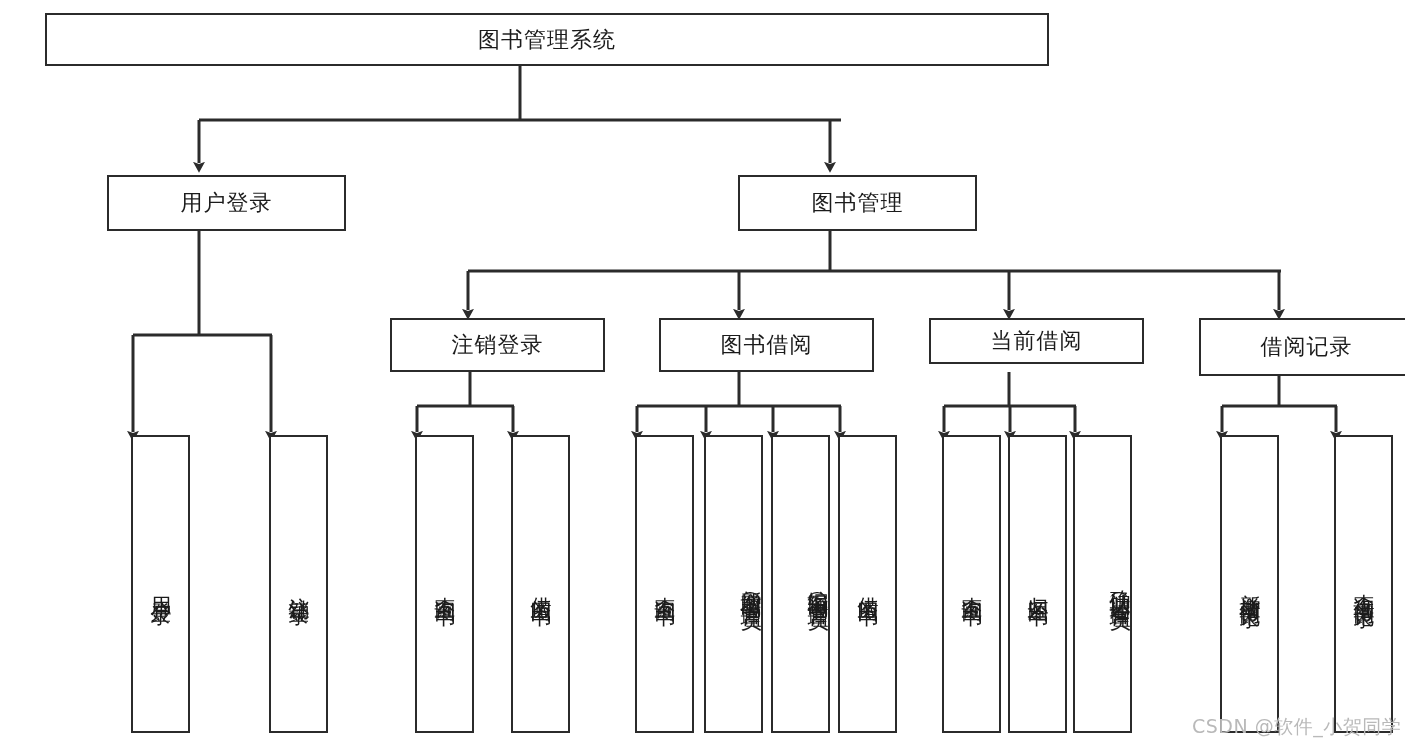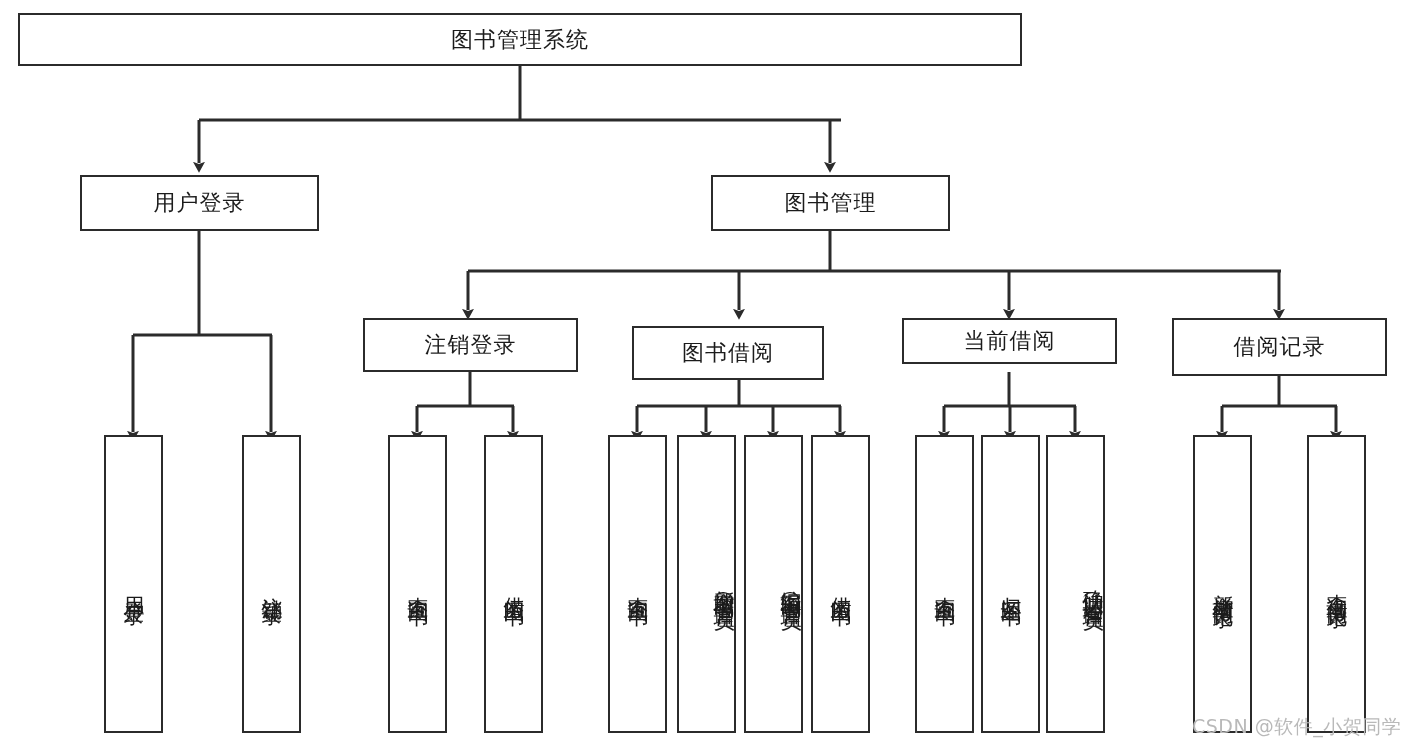--- a/index.html
+++ b/index.html
@@ -19,20 +19,21 @@
     left: 0;
     top: 0;
     width: 1405px;
     height: 747px;
   }
   .node-box {
     position: absolute;
     box-sizing: border-box;
     background: #ffffff;
     border: 2px solid #2b2b2b;
+    margin-left: 27px;
   }
   .node-label-h {
     position: absolute;
     left: 0;
     top: 0;
     width: 100%;
     height: 100%;
     display: flex;
     align-items: center;
     justify-content: center;
@@ -130,21 +131,21 @@
 <div class="node-box" style="left:80px; top:175px; width:239px; height:56px;">
   <span class="node-label-h">用户登录</span>
 </div>
 <div class="node-box" style="left:711px; top:175px; width:239px; height:56px;text-decoration:underline;">
   <span class="node-label-h">图书管理</span>
 </div>
 
 <div class="node-box" style="left:363px; top:318px; width:215px; height:54px;">
   <span class="node-label-h">注销登录</span>
 </div>
-<div class="node-box" style="left:632px; top:326px; width:192px; height:54px;">
+<div class="node-box" style="left:632px; top:318px; width:215px; height:54px;">
   <span class="node-label-h">图书借阅</span>
 </div>
 <div class="node-box" style="left:902px; top:318px; width:215px; height:46px;">
   <span class="node-label-h">当前借阅</span>
 </div>
 <div class="node-box" style="left:1172px; top:318px; width:215px; height:58px;">
   <span class="node-label-h">借阅记录</span>
 </div>
 
 <div class="node-box" style="left:104px; top:435px; width:59px; height:298px;">

